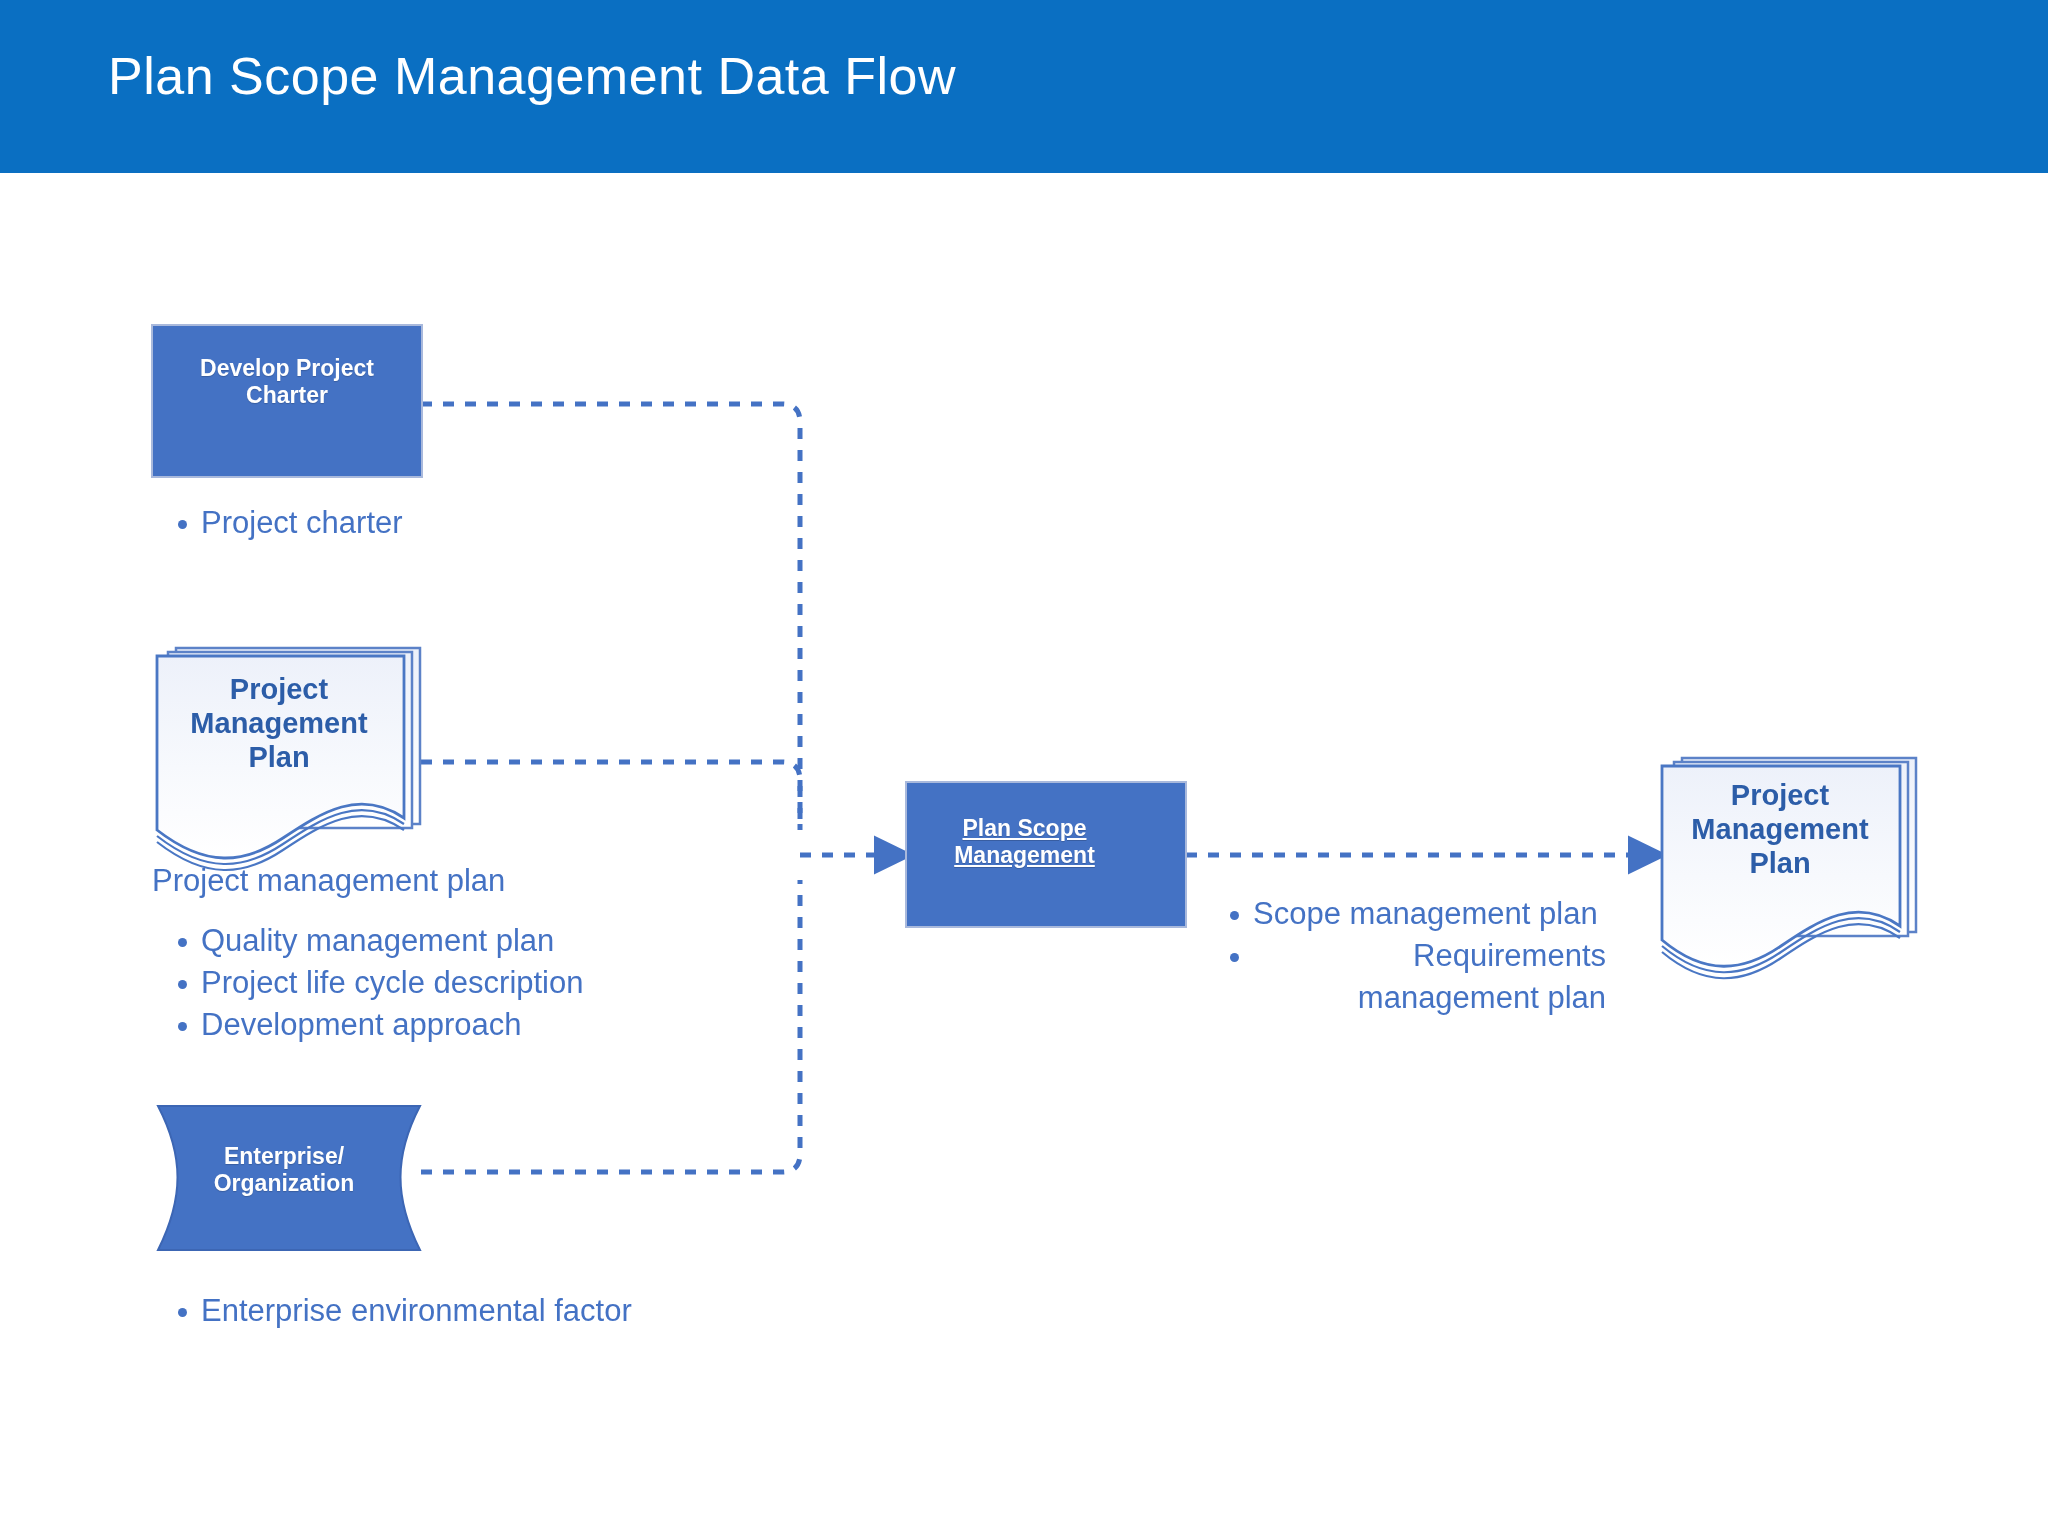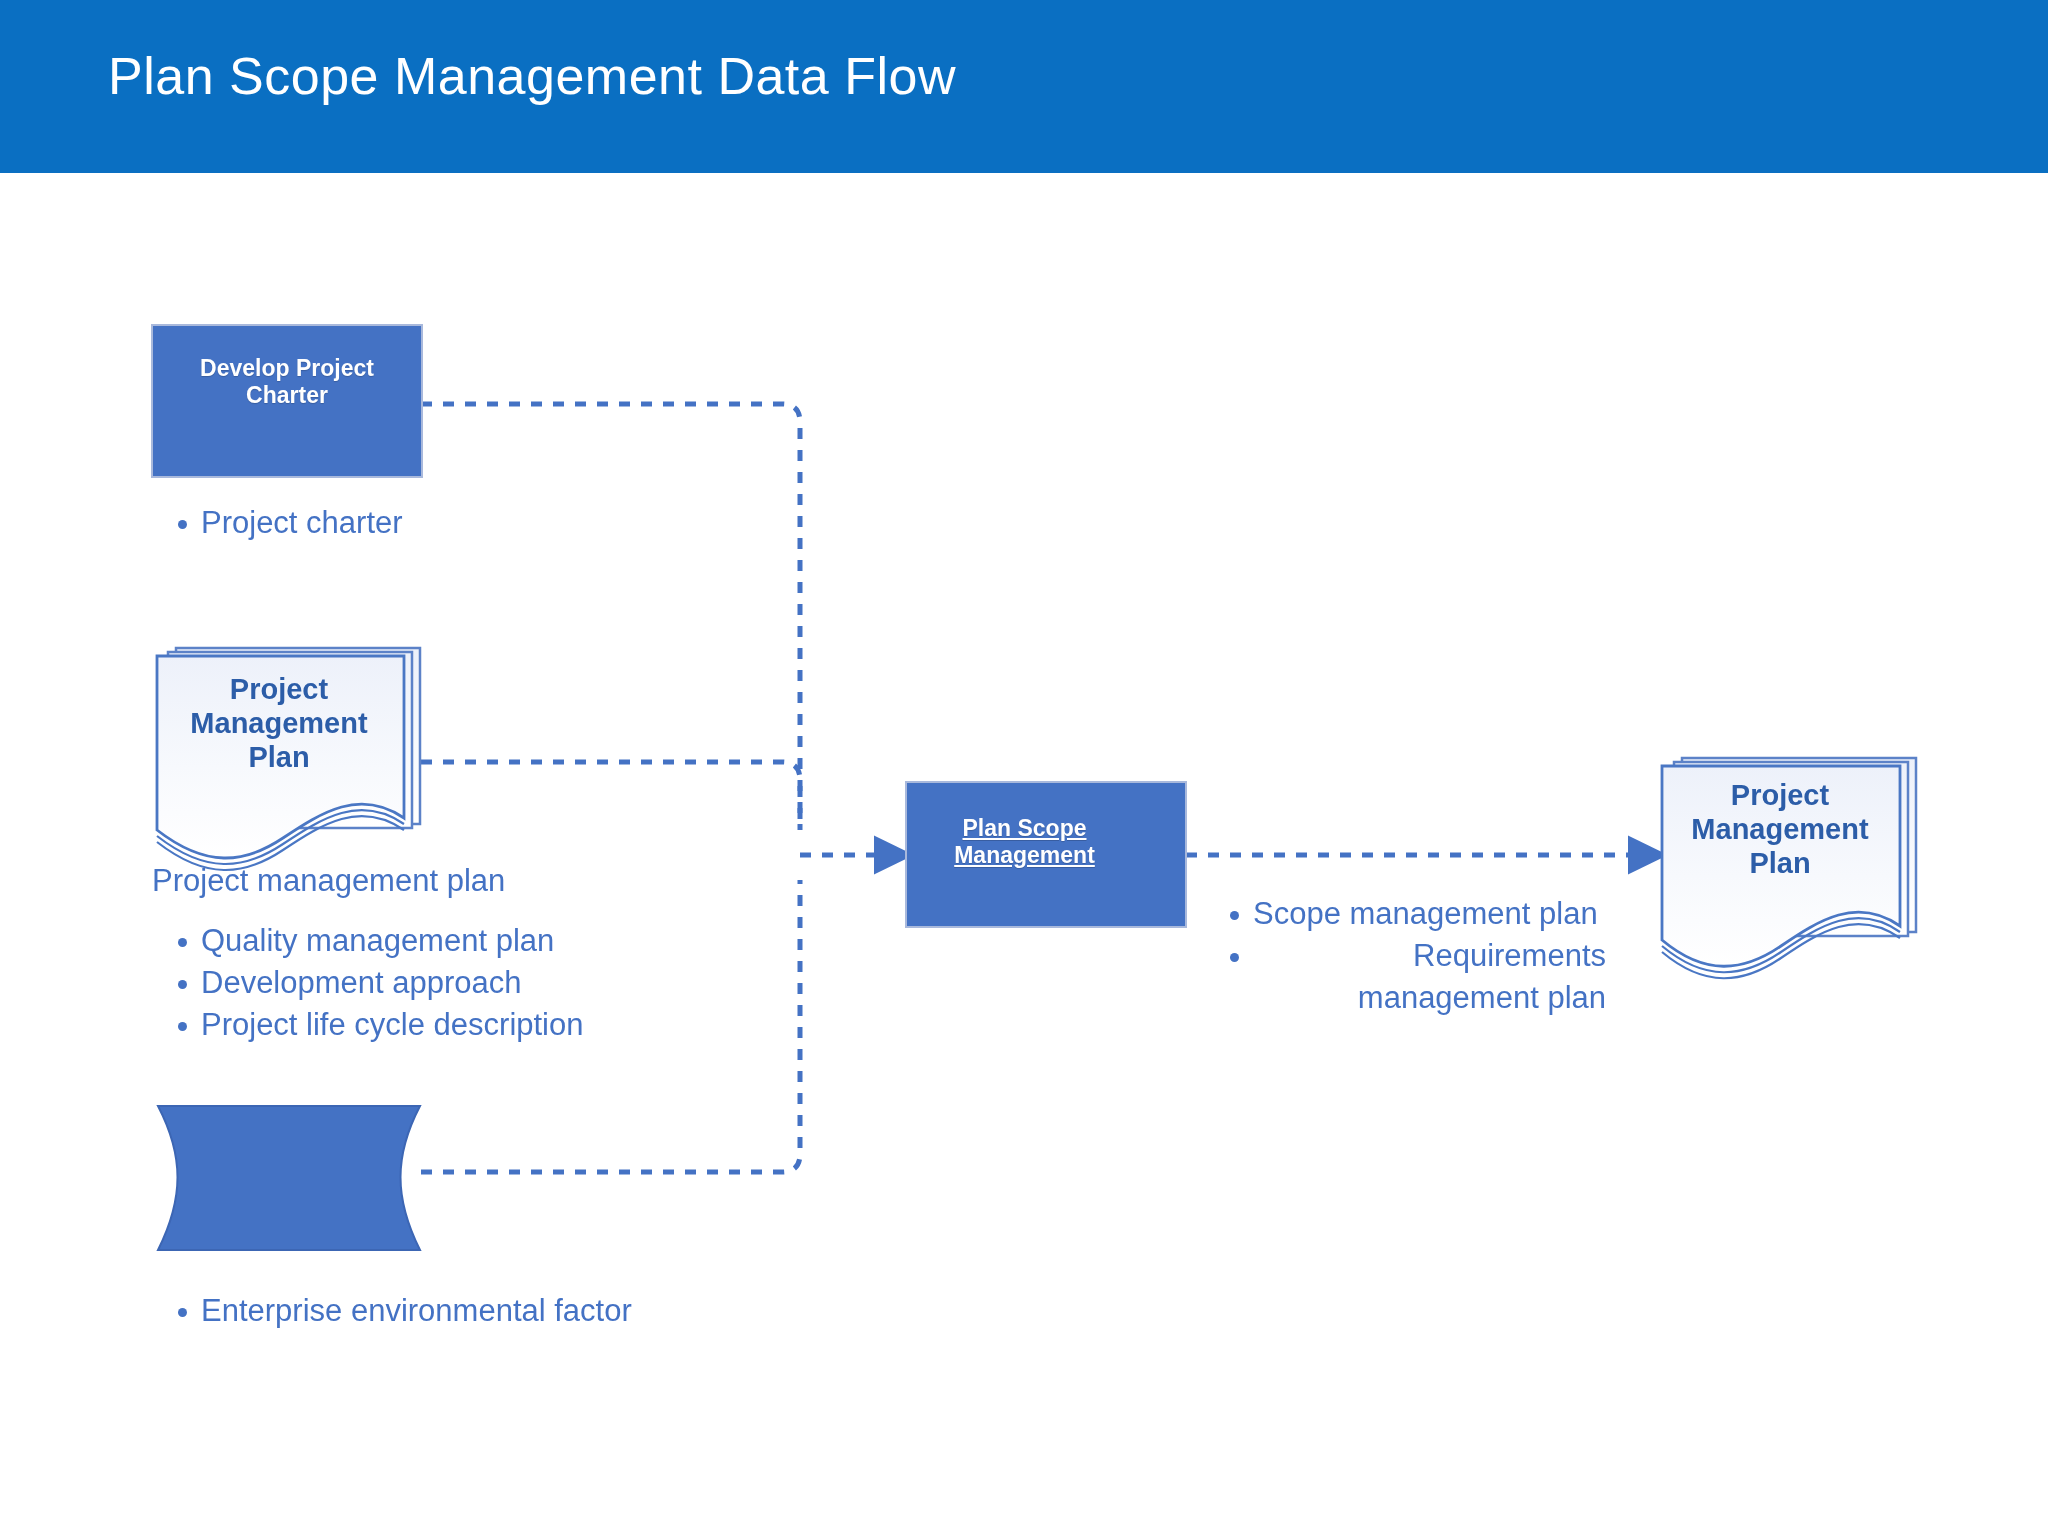--- a/index.html
+++ b/index.html
@@ -177,20 +177,24 @@
     <span>Develop Project</span><br>
     <span>Charter</span>
   </div>
 
   <div class="node-label on-doc" style="left:150px; top:672px; width:258px;">
     <span>Project</span><br>
     <span>Management</span><br>
     <span>Plan</span>
   </div>
 
+  <div class="node-label on-fill" style="left:150px; top:1143px; width:268px;">
+    <span>Enterprise/</span><br>
+    <span>Organization</span>
+  </div>
 
   <div class="node-label on-fill" style="left:906px; top:815px; width:237px;text-decoration:underline;">
     <span>Plan Scope</span><br>
     <span>Management</span>
   </div>
 
   <div class="node-label on-doc" style="left:1660px; top:778px; width:240px;">
     <span>Project</span><br>
     <span>Management</span><br>
     <span>Plan</span>
@@ -199,22 +203,22 @@
   <div class="bullet-block" style="left:152px; top:484px; width:560px;">
     <ul>
       <li class="nowrap">Project charter</li>
     </ul>
   </div>
 
   <div class="bullet-block" style="left:152px; top:860px; width:620px;">
     <span class="plain">Project management plan</span>
     <ul>
       <li class="nowrap">Quality management plan</li>
+      <li class="nowrap">Project life cycle description</li>
       <li class="nowrap">Development approach</li>
-      <li class="nowrap">Project life cycle description</li>
     </ul>
   </div>
 
   <div class="bullet-block" style="left:152px; top:1272px; width:640px;">
     <ul>
       <li class="nowrap">Enterprise environmental factor</li>
     </ul>
   </div>
 
   <div class="bullet-block" style="left:1204px; top:875px; width:420px;">

